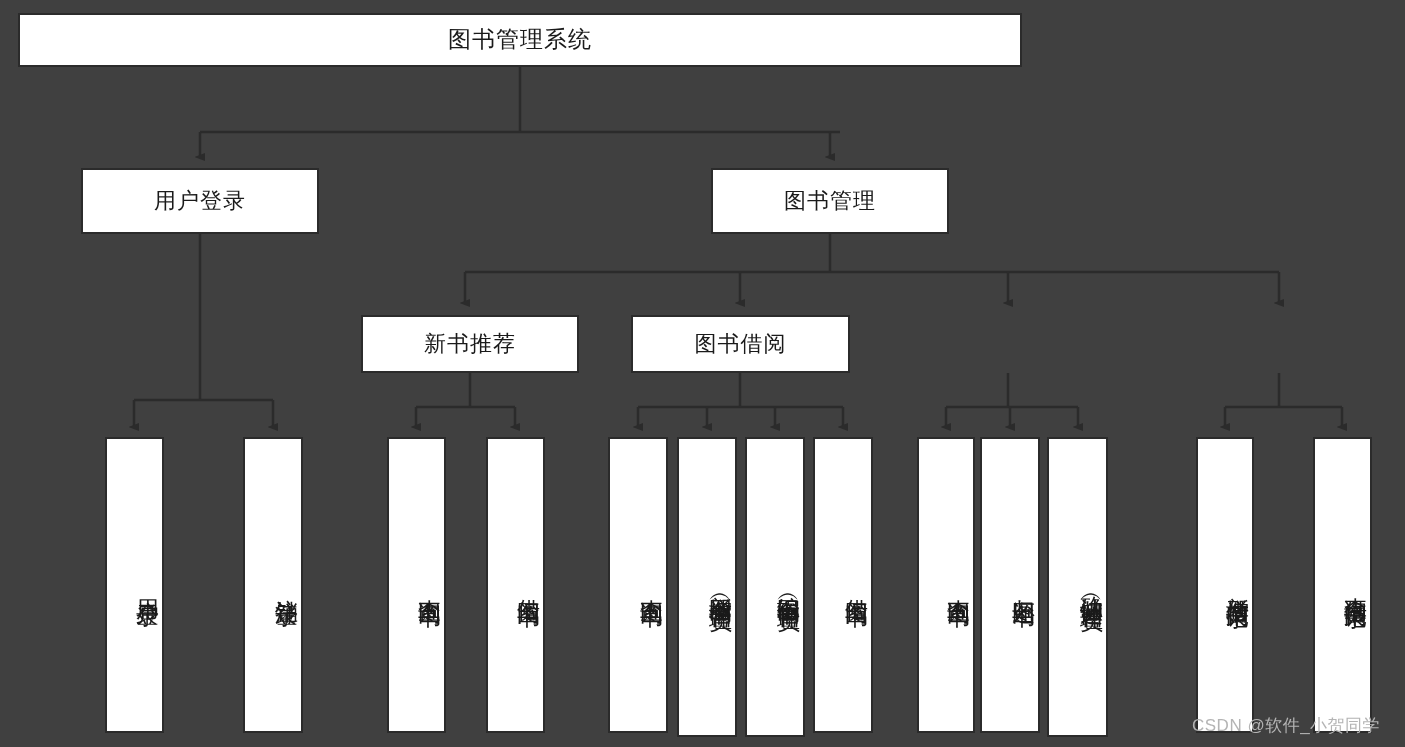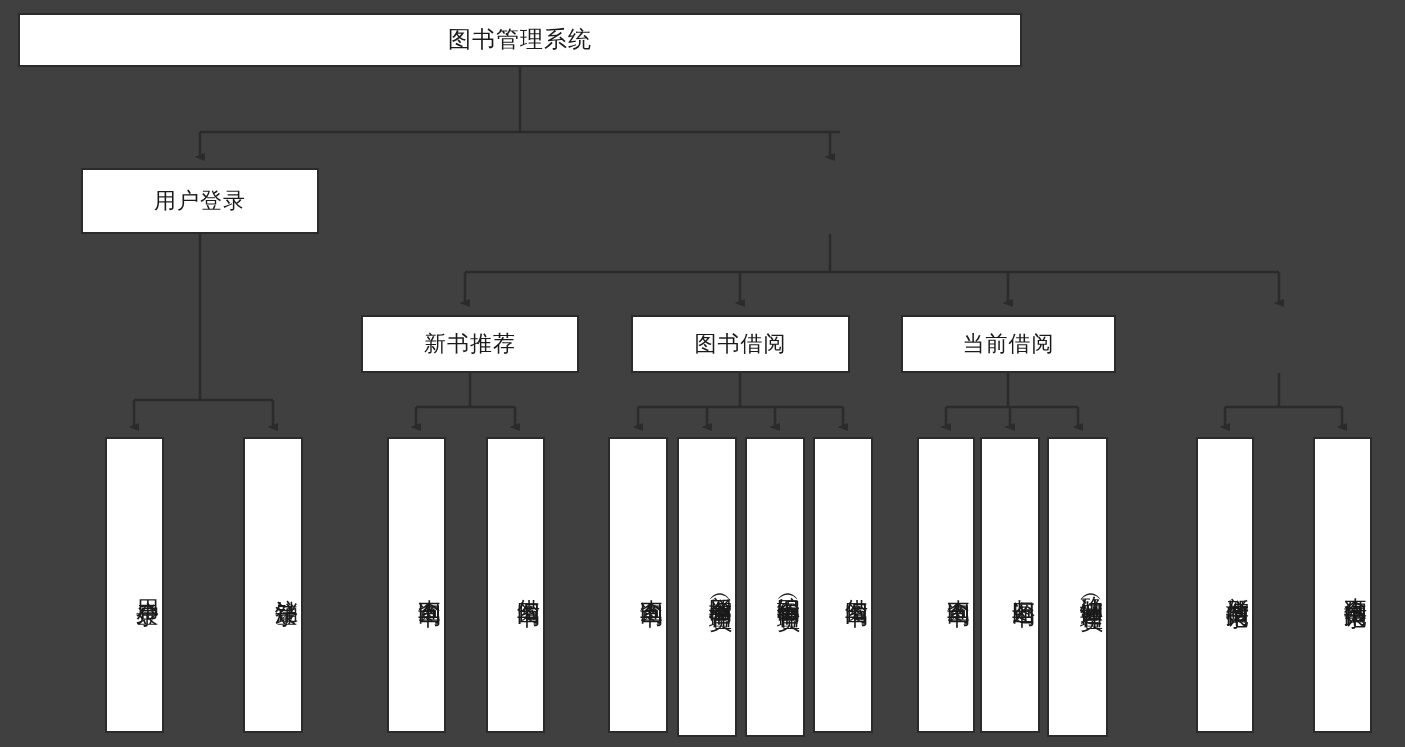--- a/index.html
+++ b/index.html
@@ -68,29 +68,29 @@
     </g>
   </svg>
 
   <div class="node h" id="root" style="left:18px;top:13px;width:1004px;height:54px;">
     <span>图书管理系统</span>
   </div>
 
   <div class="node h" style="left:81px;top:168px;width:238px;height:66px;">
     <span>用户登录</span>
   </div>
+  <div class="node h" style="left:711px;top:168px;width:238px;height:66px;">
+    <span>图书管理</span>
+  </div>
 
   <div class="node h" style="left:361px;top:315px;width:218px;height:58px;align-items:center;">
     <span>新书推荐</span>
   </div>
   <div class="node h" style="left:631px;top:315px;width:219px;height:58px;align-items:center;">
     <span>图书借阅</span>
-  </div>
-  <div class="node h" style="left:901px;top:315px;width:215px;height:58px;">
-    <span>当前借阅</span>
   </div>
 
   <div class="node v" style="left:105px;top:437px;width:59px;height:296px;">
     <span class="vtxt">用户登录</span>
   </div>
   <div class="node v" style="left:243px;top:437px;width:60px;height:296px;">
     <span class="vtxt">注销登录</span>
   </div>
 
   <div class="node v" style="left:387px;top:437px;width:59px;height:296px;">
@@ -123,13 +123,14 @@
     <span class="vtxt">确认归还（管理员）</span>
   </div>
 
   <div class="node v" style="left:1196px;top:437px;width:58px;height:296px;">
     <span class="vtxt">新增借阅记录</span>
   </div>
   <div class="node v" style="left:1313px;top:437px;width:59px;height:296px;">
     <span class="vtxt">查询借阅记录</span>
   </div>
 
+  <div class="watermark">CSDN @软件_小贺同学</div>
 </div>
 
 </body></html>

